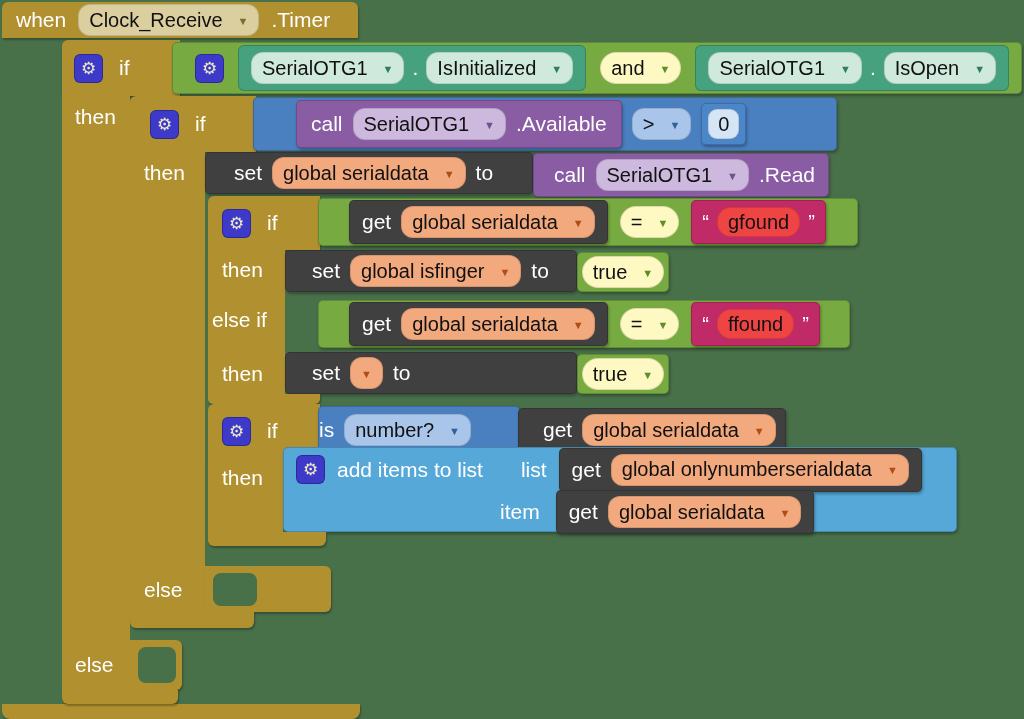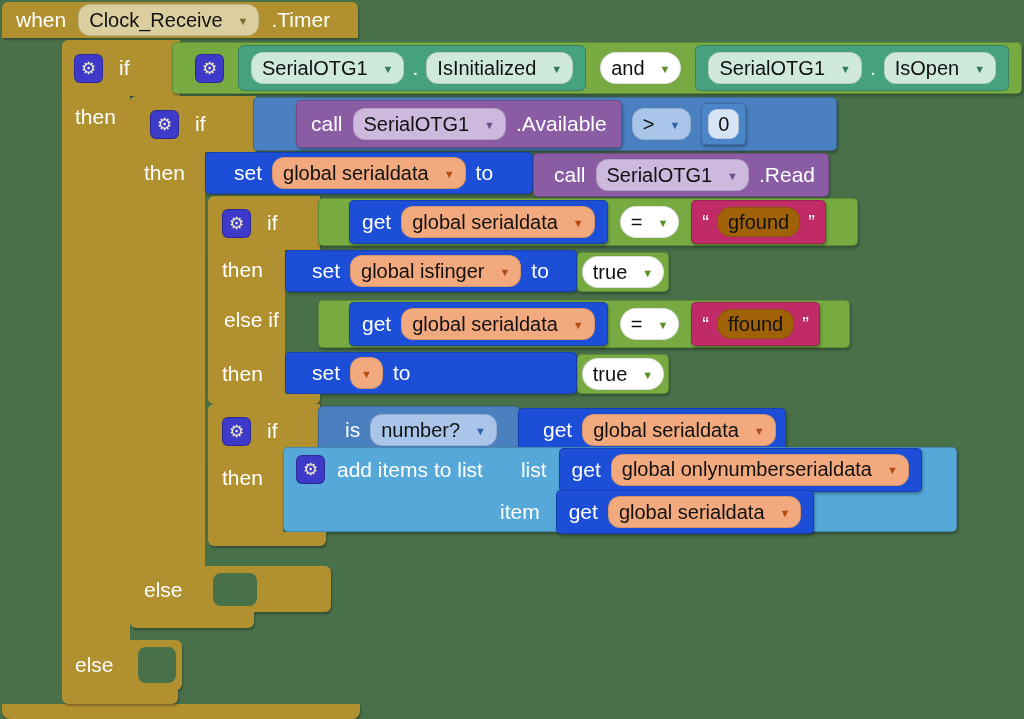--- a/index.html
+++ b/index.html
@@ -9,32 +9,32 @@
   .row{display:flex;align-items:center;text-align:right;}
   .lbl{color:#fff;font-size:21px;white-space:nowrap;}
   .gold{background:#b1902f;}
   .goldbar{box-shadow:1px 2px 2px rgba(0,0,0,.28);}
   .blockbody{box-shadow:1px 2px 3px rgba(0,0,0,.3);border:1px solid rgba(0,0,0,.18);border-radius:5px;}
   .green{background:#77ab41;}
   .teal{background:#46a27e;border-radius:6px;border:1px solid rgba(0,0,0,.2);display:flex;align-items:center;gap:8px;padding:0 12px;height:44px;}
   .blue{background:#4a7fc0;}
   .blue2{background:#4a86c8;}
   .purple{background:#8a5ca4;}
-  .orange{background:#1d4ed8;}
+  .orange{background:#404040;}
   .magenta{background:#c02a66;}
   .cyan{background:#55a8d8;}
   .fld{display:inline-flex;align-items:center;gap:15px;border-radius:12px;height:30px;padding:0 10px;color:#111;font-size:20px;white-space:nowrap;border:1px solid rgba(0,0,0,.12);}
   .f-tan{background:#dbcf9f;}
   .f-mint{background:#cfeadc;}
-  .f-lgrn{background:#ffffff;border-radius:16px;}
+  .f-lgrn{background:#fef9c3;border-radius:16px;}
   .f-sal{background:#f2a97e;}
   .f-lav{background:#cdb9dd;}
   .f-lblu{background:#a9c6ea;}
   .f-num{background:#d5e5f5;}
-  .f-pnk{background:#a16207;border-radius:14px;height:28px;}
+  .f-pnk{background:#ef4444;border-radius:14px;height:28px;}
   .arr{font-size:11px;line-height:1;transform:translateY(1px);}
   .ar-tan{color:#7d6d33}.ar-teal{color:#2f7d60}.ar-grn{color:#5d9027}.ar-sal{color:#b14d15}
   .ar-lav{color:#70518c}.ar-blu{color:#33609f}
   .gear{width:27px;height:27px;flex:0 0 27px;border-radius:6px;background:#3d39c9;color:#efeac6;display:flex;align-items:center;justify-content:center;font-size:17px;border:1px solid rgba(0,0,0,.25);}
   .inset{position:absolute;background:#487049;border-radius:8px;}
   .quote{color:#fff;font-size:20px;}
   .plugrow{display:flex;align-items:center;border-radius:5px;box-shadow:1px 2px 3px rgba(0,0,0,.3);border:1px solid rgba(0,0,0,.18);}
 </style>
 </head>
 <body>
@@ -165,21 +165,21 @@
       <span class="quote">“</span>
       <span class="fld f-pnk">
         <span>gfound</span>
       </span>
       <span class="quote">”</span>
     </span>
   </div>
 
   <div class="abs gold" style="left:208px;top:250px;width:77px;height:146px;">
     <span class="lbl" style="position:absolute;left:14px;top:8px;">then</span>
-    <span class="lbl" style="position:absolute;left:16px;top:58px;">else if</span>
+    <span class="lbl" style="position:absolute;left:4px;top:58px;">else if</span>
     <span class="lbl" style="position:absolute;left:14px;top:112px;">then</span>
   </div>
 
   <div class="abs orange plugrow" style="left:285px;top:250px;width:292px;height:42px;padding-left:26px;gap:10px;">
     <span class="lbl">set</span>
     <span class="fld f-sal">
       <span>global isfinger</span>
       <span class="arr ar-sal">▼</span>
     </span>
     <span class="lbl">to</span>
@@ -224,21 +224,21 @@
       <span>true</span>
       <span class="arr ar-grn">▼</span>
     </span>
   </div>
   <div class="abs gold goldbar" style="left:208px;top:394px;width:112px;height:10px;border-radius:0 0 5px 5px;"></div>
 
   <div class="abs gold goldbar row" style="left:208px;top:404px;width:112px;height:54px;border-radius:6px 0 0 0;padding-left:14px;gap:16px;">
     <span class="gear">⚙</span>
     <span class="lbl">if</span>
   </div>
-  <div class="abs blue blockbody row" style="left:318px;top:406px;width:202px;height:48px;padding-left:26px;gap:10px;">
+  <div class="abs blue blockbody row" style="left:318px;top:406px;width:202px;height:48px;gap:10px;">
     <span class="lbl">is</span>
     <span class="fld f-lblu">
       <span>number?</span>
       <span class="arr ar-blu">▼</span>
     </span>
   </div>
   <div class="abs orange plugrow" style="left:518px;top:408px;width:268px;height:44px;padding-left:24px;gap:10px;">
     <span class="lbl">get</span>
     <span class="fld f-sal">
       <span>global serialdata</span>

